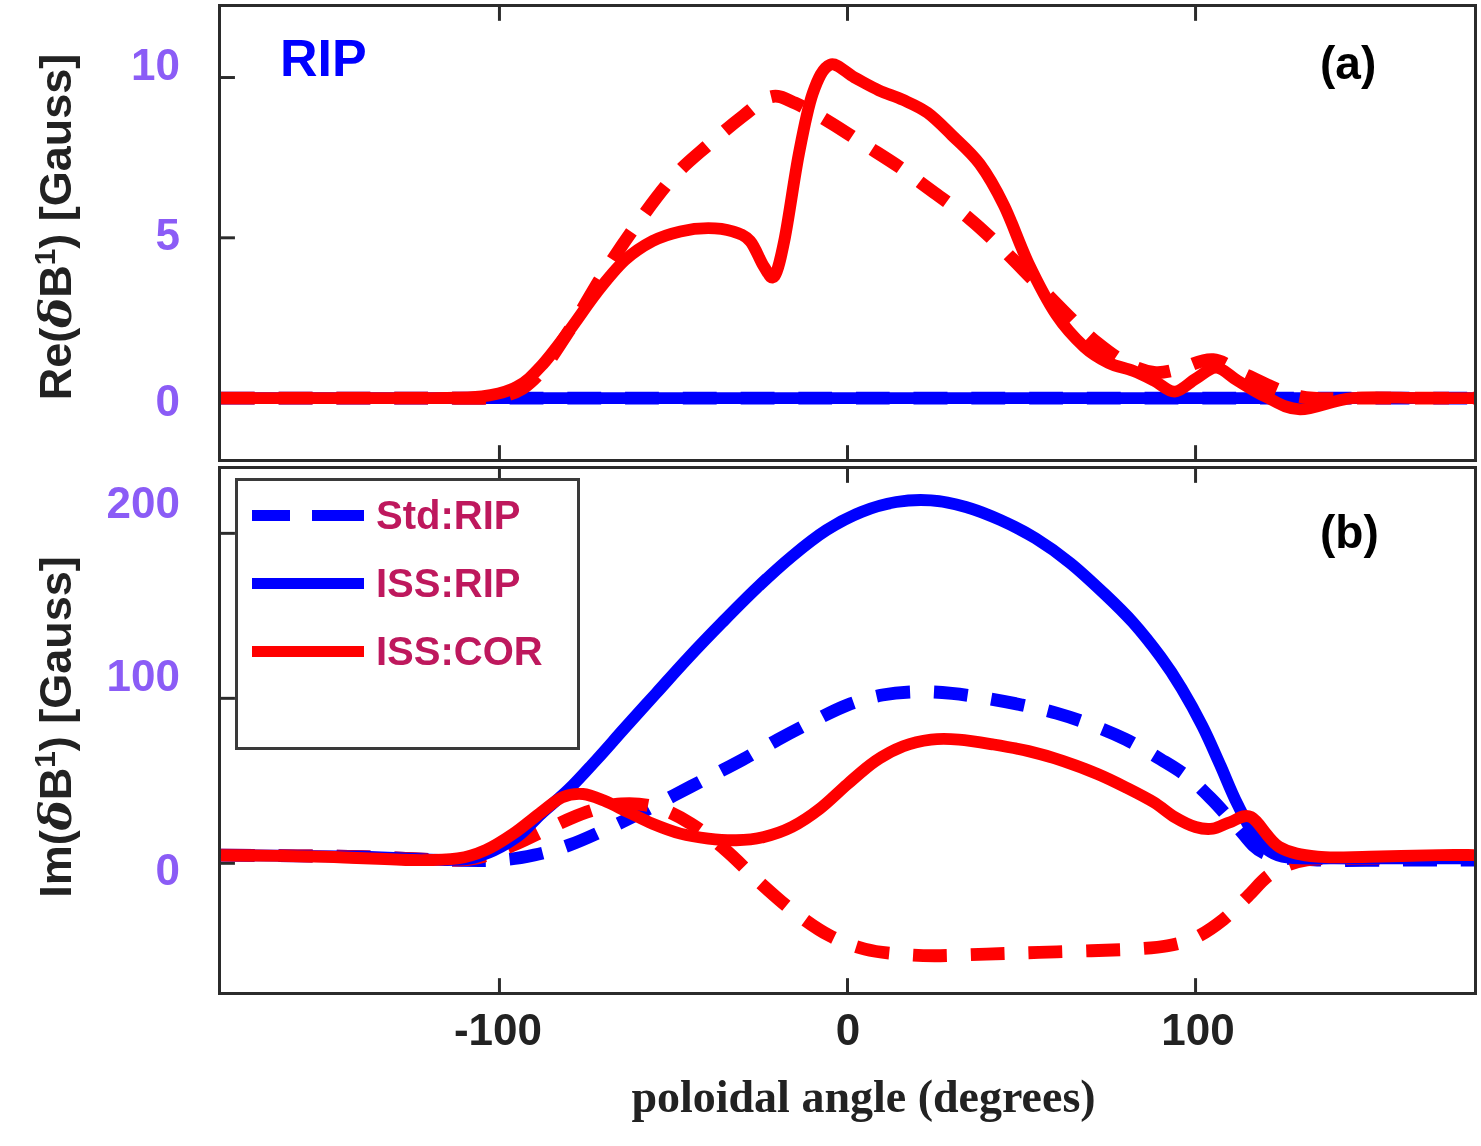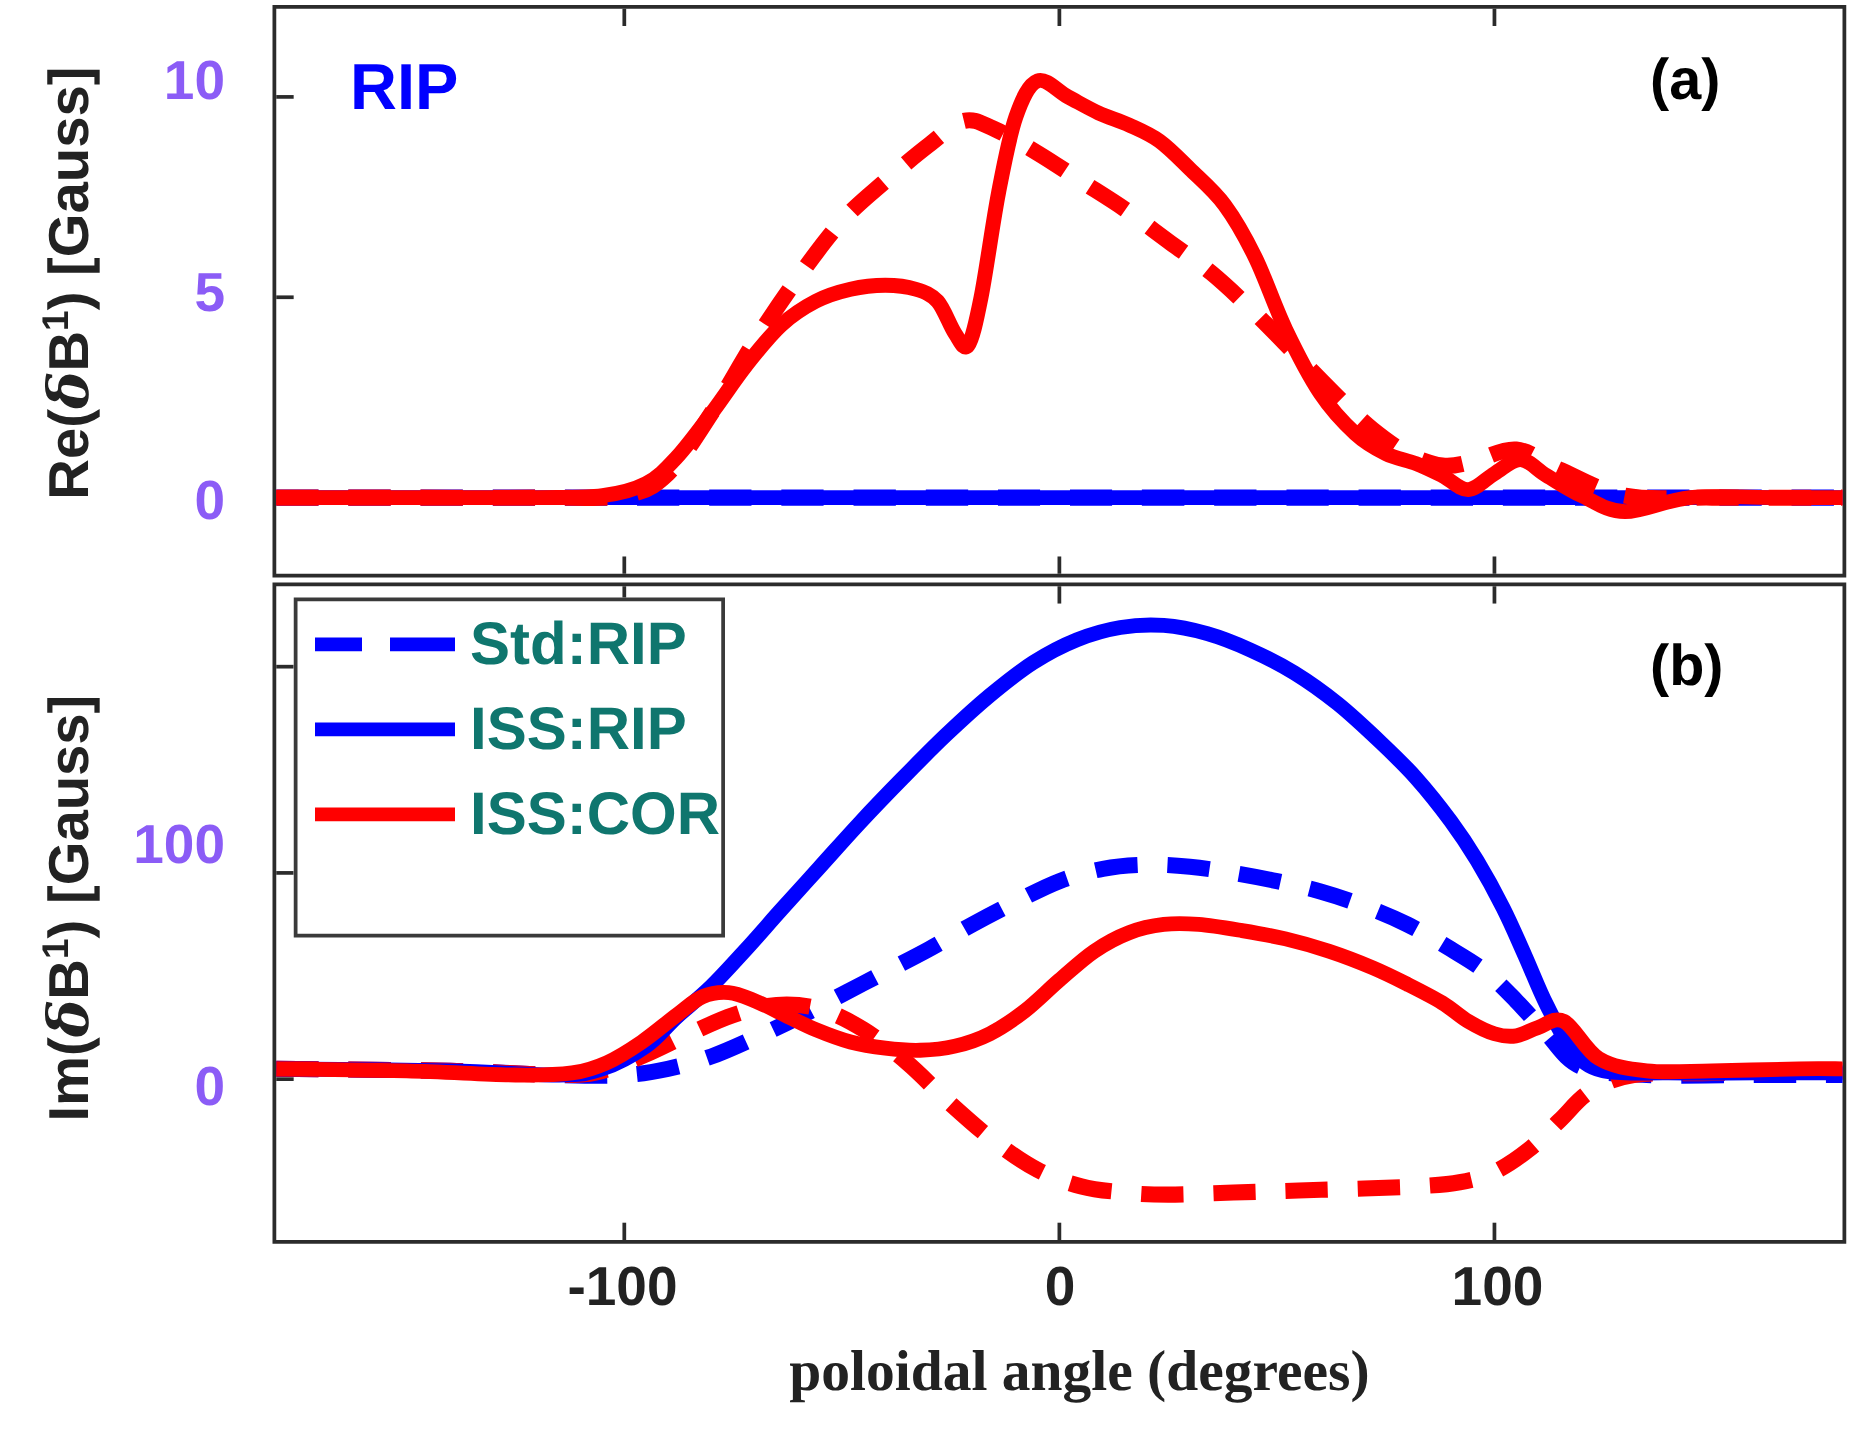--- a/index.html
+++ b/index.html
@@ -26,30 +26,30 @@
                text-align:center;width:180px;}
 
   #xlabel{position:absolute;left:234px;top:1070px;width:1259px;text-align:center;
           font-size:46px;font-weight:bold;color:#222;font-family:Liberation Serif, serif;}
 
   .panel-tag{position:absolute;font-size:46px;font-weight:bold;color:#000;}
   #tag-a{left:1320px;top:36px;}
   #tag-b{left:1320px;top:505px;}
 
   .anno{position:absolute;font-size:52px;font-weight:bold;}
-  #anno-rip{left:280px;top:40px;color:#0000ff;}
+  #anno-rip{left:280px;top:28px;color:#0000ff;}
   #anno-cor{left:280px;top:110px;color:#ff0000;}
 
   #legend-box{position:absolute;left:235px;top:478px;width:345px;height:272px;
               box-sizing:border-box;border:3px solid #3a3a3a;background:#fff;}
   .legend-row{position:relative;height:68px;display:flex;align-items:center;}
   .legend-swatch{width:112px;height:11px;margin-left:14px;margin-right:12px;flex:none;}
   .legend-swatch.dashed{background-image:linear-gradient(to right,currentColor 0 38px,transparent 38px 60px,currentColor 60px 100px);
                         background-color:transparent;}
-  .legend-label{font-size:48px;font-weight:bold;color:#0f766e;white-space:nowrap;}
+  .legend-label{font-size:40px;font-weight:bold;color:#be185d;white-space:nowrap;}
   sup{font-size:0.66em;}
   .gk{font-family:"DejaVu Serif",serif;font-style:italic;}
 </style>
 </head>
 <body>
 
 <div id="fig">
 
   <div class="axis-box" id="panel-a-box">
     <svg class="plotsvg" id="svg-a" viewBox="0 0 1259 458" preserveAspectRatio="none">
@@ -96,20 +96,21 @@
         <path d="M0.00,390.49C23.31,390.77 102.00,391.33 139.89,392.16C177.78,393.00 206.92,395.50 227.32,395.50C247.72,395.50 250.63,394.94 262.29,392.16C273.95,389.38 285.61,383.82 297.26,378.81C308.92,373.80 320.58,367.41 332.24,362.12C343.89,356.84 355.55,351.00 367.21,347.10C378.87,343.21 390.52,339.59 402.18,338.76C413.84,337.93 425.50,338.76 437.15,342.10C448.81,345.44 460.47,351.55 472.13,358.79C483.78,366.02 495.44,375.47 507.10,385.49C518.75,395.50 530.41,408.29 542.07,418.86C553.73,429.43 565.38,440.00 577.04,448.90C588.70,457.80 600.36,466.14 612.01,472.26C623.67,478.38 635.33,482.55 646.99,485.61C658.64,488.67 670.30,489.51 681.96,490.62C693.62,491.73 702.36,492.29 716.93,492.29C731.50,492.29 751.90,491.17 769.39,490.62C786.88,490.06 804.36,489.51 821.85,488.95C839.33,488.39 858.57,487.84 874.31,487.28C890.04,486.72 903.45,486.45 916.27,485.61C929.10,484.78 940.75,484.22 951.24,482.27C961.74,480.33 969.90,478.38 979.22,473.93C988.55,469.48 998.46,462.53 1007.20,455.57C1015.94,448.62 1023.52,440.00 1031.68,432.21C1039.84,424.42 1046.25,414.97 1056.16,408.85C1066.07,402.73 1074.81,398.00 1091.13,395.50C1107.45,393.00 1126.11,394.39 1154.08,393.83C1182.06,393.27 1241.51,392.44 1259.00,392.16" fill="none" stroke="#ff0000" stroke-width="13" stroke-linecap="butt" stroke-linejoin="round" stroke-dasharray="34 24"></path>
         <path d="M0.00,390.49C23.31,390.77 102.00,391.33 139.89,392.16C177.78,393.00 206.92,395.78 227.32,395.50C247.72,395.22 250.63,394.39 262.29,390.49C273.95,386.60 287.36,379.09 297.26,372.14C307.17,365.18 313.00,356.84 321.74,348.77C330.49,340.71 340.40,332.92 349.72,323.74C359.05,314.56 368.37,303.99 377.70,293.70C387.03,283.41 395.77,273.12 405.68,262.00C415.59,250.87 426.66,238.63 437.15,226.95C447.64,215.27 457.55,203.87 468.63,191.91C479.70,179.95 491.94,167.16 503.60,155.20C515.26,143.24 526.91,131.28 538.57,120.15C550.23,109.03 561.89,98.18 573.54,88.44C585.20,78.71 596.86,69.25 608.52,61.74C620.17,54.24 631.83,48.12 643.49,43.39C655.15,38.66 666.80,35.32 678.46,33.38C690.12,31.43 701.78,30.87 713.43,31.71C725.09,32.54 736.75,35.04 748.41,38.38C760.06,41.72 771.72,46.45 783.38,51.73C795.04,57.02 806.69,62.86 818.35,70.09C830.01,77.32 841.66,85.66 853.32,95.12C864.98,104.58 877.80,116.81 888.29,126.83C898.79,136.84 906.95,144.63 916.27,155.20C925.60,165.76 936.09,179.11 944.25,190.24C952.41,201.36 958.24,210.26 965.23,221.95C972.23,233.63 979.81,247.53 986.22,260.33C992.63,273.12 997.87,285.64 1003.70,298.71C1009.53,311.78 1014.78,325.97 1021.19,338.76C1027.60,351.55 1034.59,366.57 1042.17,375.47C1049.75,384.37 1053.83,389.10 1066.65,392.16C1079.48,395.22 1098.71,393.55 1119.11,393.83C1139.51,394.11 1165.74,393.83 1189.06,393.83C1212.37,393.83 1247.34,393.83 1259.00,393.83" fill="none" stroke="#0000ff" stroke-width="12" stroke-linecap="butt" stroke-linejoin="round"></path>
         <path d="M0.00,390.49C17.49,390.77 72.86,391.33 104.92,392.16C136.97,393.00 170.20,395.22 192.35,395.50C214.50,395.78 225.57,395.50 237.81,393.83C250.05,392.16 256.46,389.66 265.79,385.49C275.11,381.31 284.44,375.20 293.77,368.80C303.09,362.40 313.58,353.22 321.74,347.10C329.90,340.99 335.73,335.14 342.73,332.09C349.72,329.03 356.72,328.19 363.71,328.75C370.71,329.30 377.12,332.36 384.69,335.42C392.27,338.48 401.01,343.21 409.18,347.10C417.34,351.00 424.91,355.17 433.66,358.79C442.40,362.40 452.31,366.29 461.63,368.80C470.96,371.30 480.29,372.69 489.61,373.80C498.94,374.92 508.26,375.75 517.59,375.47C526.91,375.20 536.24,374.36 545.57,372.14C554.89,369.91 564.22,366.85 573.54,362.12C582.87,357.39 592.20,351.00 601.52,343.77C610.85,336.54 620.17,326.80 629.50,318.74C638.83,310.67 648.15,301.77 657.48,295.37C666.80,288.98 676.13,283.97 685.46,280.35C694.78,276.74 704.11,274.79 713.43,273.68C722.76,272.57 730.92,272.84 741.41,273.68C751.90,274.51 764.73,276.74 776.38,278.68C788.04,280.63 799.70,282.58 811.36,285.36C823.01,288.14 834.67,291.48 846.33,295.37C857.99,299.27 870.81,304.27 881.30,308.72C891.79,313.17 899.95,317.34 909.28,322.07C918.60,326.80 929.10,332.09 937.26,337.09C945.42,342.10 951.24,347.94 958.24,352.11C965.23,356.28 972.81,360.18 979.22,362.12C985.63,364.07 990.88,364.63 996.71,363.79C1002.54,362.96 1007.78,359.06 1014.19,357.12C1020.61,355.17 1027.02,347.94 1035.18,352.11C1043.34,356.28 1052.08,375.47 1063.16,382.15C1074.23,388.82 1086.47,390.49 1101.63,392.16C1116.78,393.83 1133.68,392.44 1154.08,392.16C1174.48,391.88 1206.54,390.77 1224.03,390.49C1241.51,390.21 1253.17,390.49 1259.00,390.49" fill="none" stroke="#ff0000" stroke-width="12" stroke-linecap="butt" stroke-linejoin="round"></path>
       </svg>
   </div>
 
   <div class="ylabel" id="ylabel-b">
     Im(<span class="gk">δ</span>B<sup>1</sup>) [Gauss]
   </div>
 
+  <div class="ytick-label" style="left:20px;top:478px;width:160px;">200</div>
   <div class="ytick-label" style="left:20px;top:651px;width:160px;">100</div>
   <div class="ytick-label" style="left:20px;top:845px;width:160px;">0</div>
 
   <div class="panel-tag" id="tag-b">(b)</div>
 
   <div id="legend-box">
     <div class="legend-row">
       <span class="legend-swatch dashed" style="color:#0000ff;"></span>
       <span class="legend-label">Std:RIP</span>
     </div>

